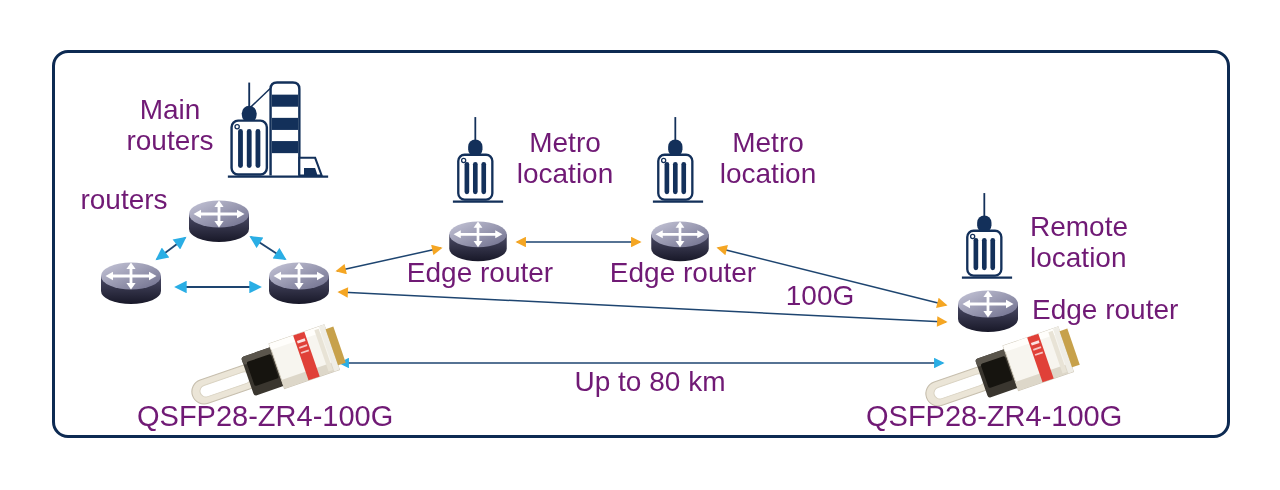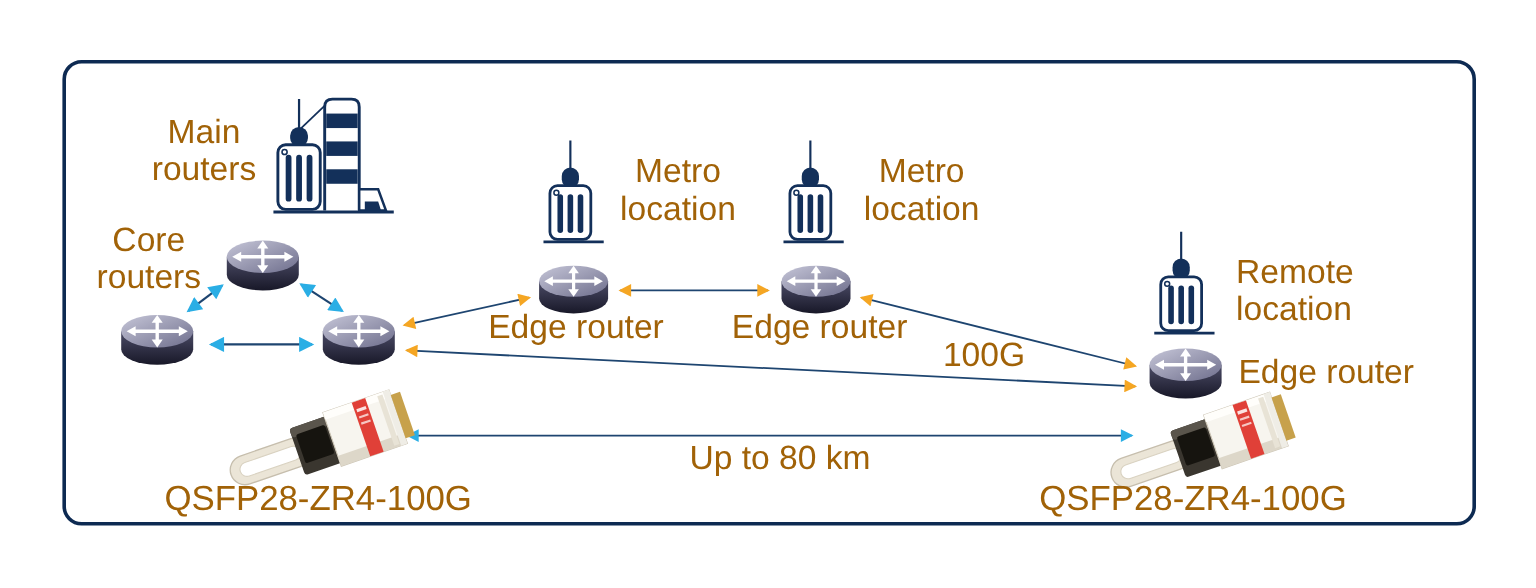--- a/index.html
+++ b/index.html
@@ -6,21 +6,21 @@
   .canvas{
     position:relative;width:1280px;height:490px;background:#ffffff;
     font-family:"Liberation Sans",sans-serif;overflow:hidden;
   }
   .abs{position:absolute;}
   .frame{
     position:absolute;left:52px;top:50px;width:1172px;height:382px;
     border:3px solid #0d2a52;border-radius:16px;background:transparent;
   }
   .lbl{
-    position:absolute;color:#a16207;font-size:28px;line-height:31px;
+    position:absolute;color:#701a75;font-size:28px;line-height:31px;
     font-weight:400;white-space:nowrap;
   }
   .center{text-align:center;}
   .qsfp-lbl{font-size:29px;text-align:right;}
   svg{overflow:visible;display:block;}
   .icon-svg{position:absolute;}
 </style>
 </head>
 <body>
 
@@ -164,21 +164,20 @@
   <svg class="icon-svg" style="left:920px;top:322px" width="160" height="91">
       <use href="#sym-qsfp"></use>
     </svg>
 
   <div class="lbl center" style="left:70px;top:94px;width:200px">
     <div>Main</div>
     <div>routers</div>
   </div>
 
   <div class="lbl center" style="left:24px;top:184px;width:200px">
-    <div>Core</div>
     <div>routers</div>
   </div>
 
   <div class="lbl center" style="left:505px;top:127px;width:120px">
     <div>Metro</div>
     <div>location</div>
   </div>
 
   <div class="lbl center" style="left:708px;top:127px;width:120px">
     <div>Metro</div>

